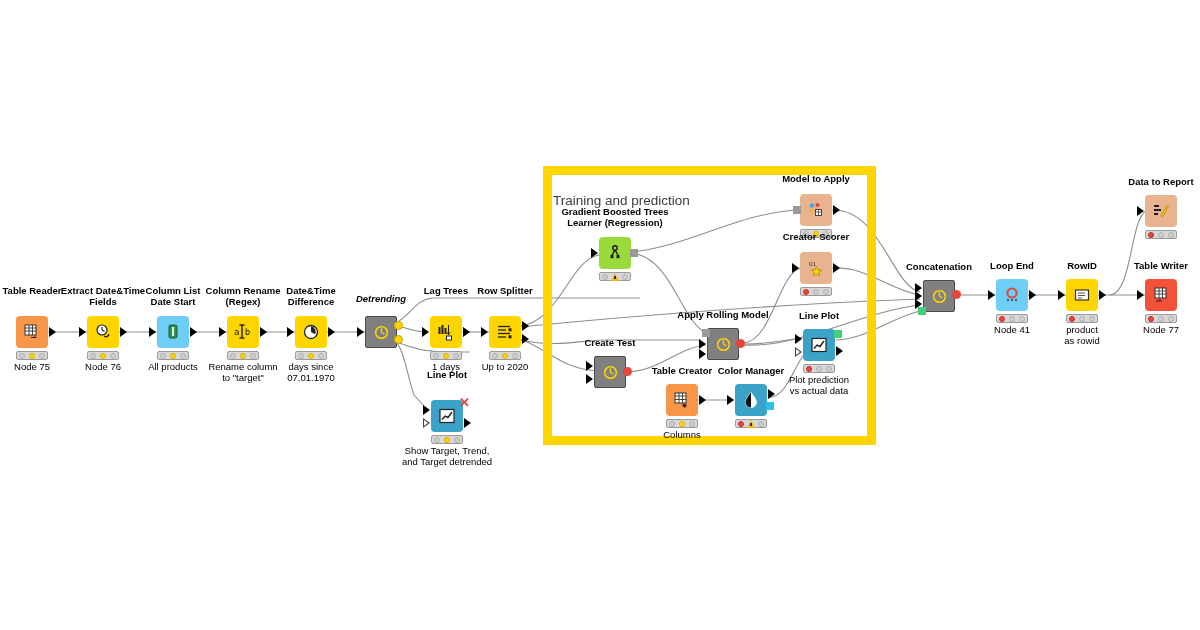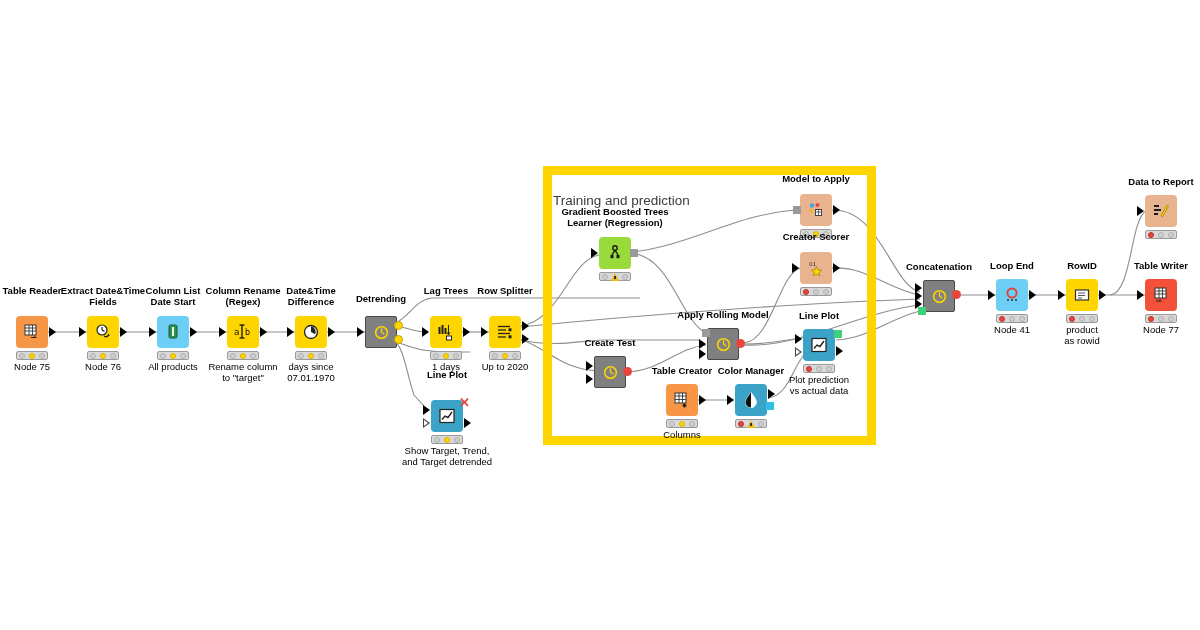--- a/index.html
+++ b/index.html
@@ -262,21 +262,21 @@
     <div class="status">
       <span class="led"></span>
       <span class="led yellow"></span>
       <span class="led"></span>
     </div>
     <div class="subtitle">days since
 07.01.1970</div>
   </div>
 
   <div class="node" style="left:381px;top:332px;">
-    <div class="title" style="top:-38px;">Detrending</div>
+    <div class="title" style="top:-38px;font-style:italic;">Detrending</div>
     <div class="body meta" style="background:#808080;">
       <span>
         <svg width="17" height="17" viewBox="0 0 18 18">
           <circle cx="9" cy="9" r="6.2" fill="none" stroke="#FFD500" stroke-width="1.6"></circle>
           <line x1="9" y1="9" x2="9" y2="4.6" stroke="#FFD500" stroke-width="1.4"></line>
           <line x1="9" y1="9" x2="12" y2="10.4" stroke="#FFD500" stroke-width="1.4"></line>
         </svg>
       </span>
     </div>
     <div class="port in-tri" style="left:-24px;top:-5px;"></div>

